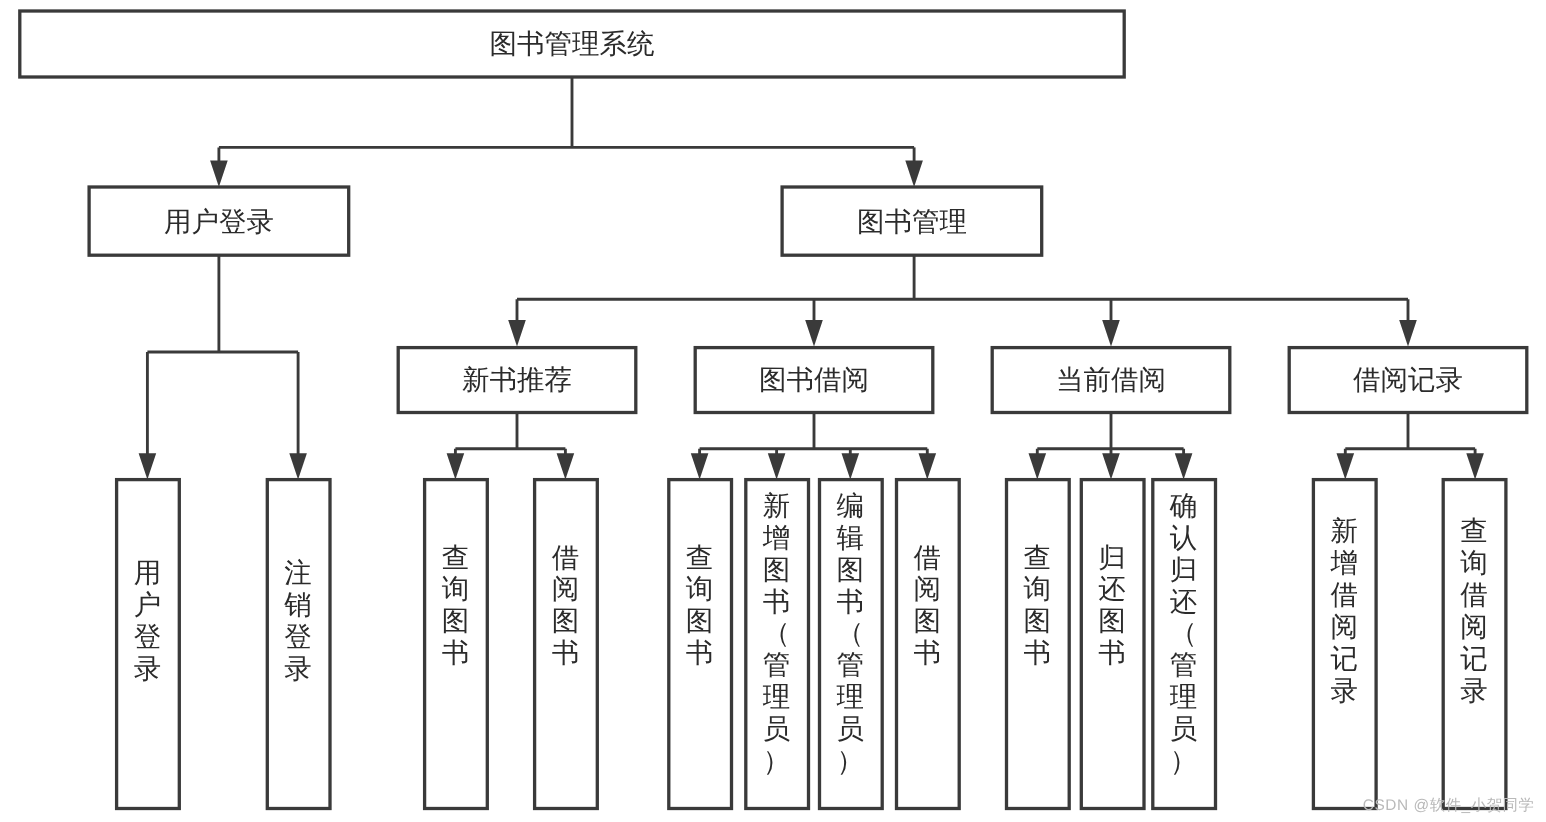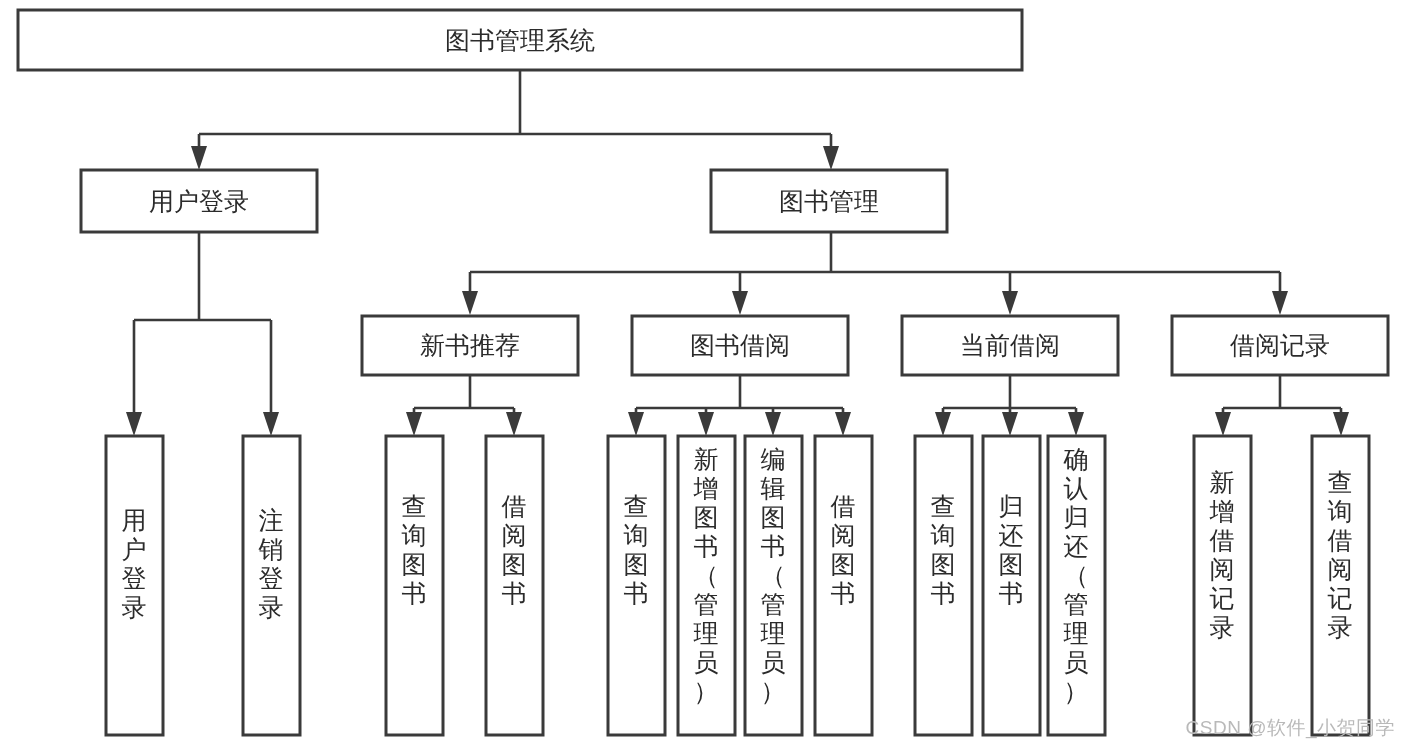--- a/index.html
+++ b/index.html
@@ -52,21 +52,21 @@
     font-family: "Liberation Sans", "DejaVu Sans", sans-serif;
     fill: #2b2b2b;
     font-size: 25px;
     text-anchor: middle;
   }
   .watermark {
     position: absolute;
     right: 10px;
     bottom: 6px;
     font-family: "Liberation Sans", "DejaVu Sans", sans-serif;
-    font-size: 19px;
+    font-size: 14px;
     color: #b9b9b9;
     letter-spacing: 0.5px;
     white-space: nowrap;
     pointer-events: none;
   }
 </style>
 </head>
 <body>
 
 <div id="diagram-root">

